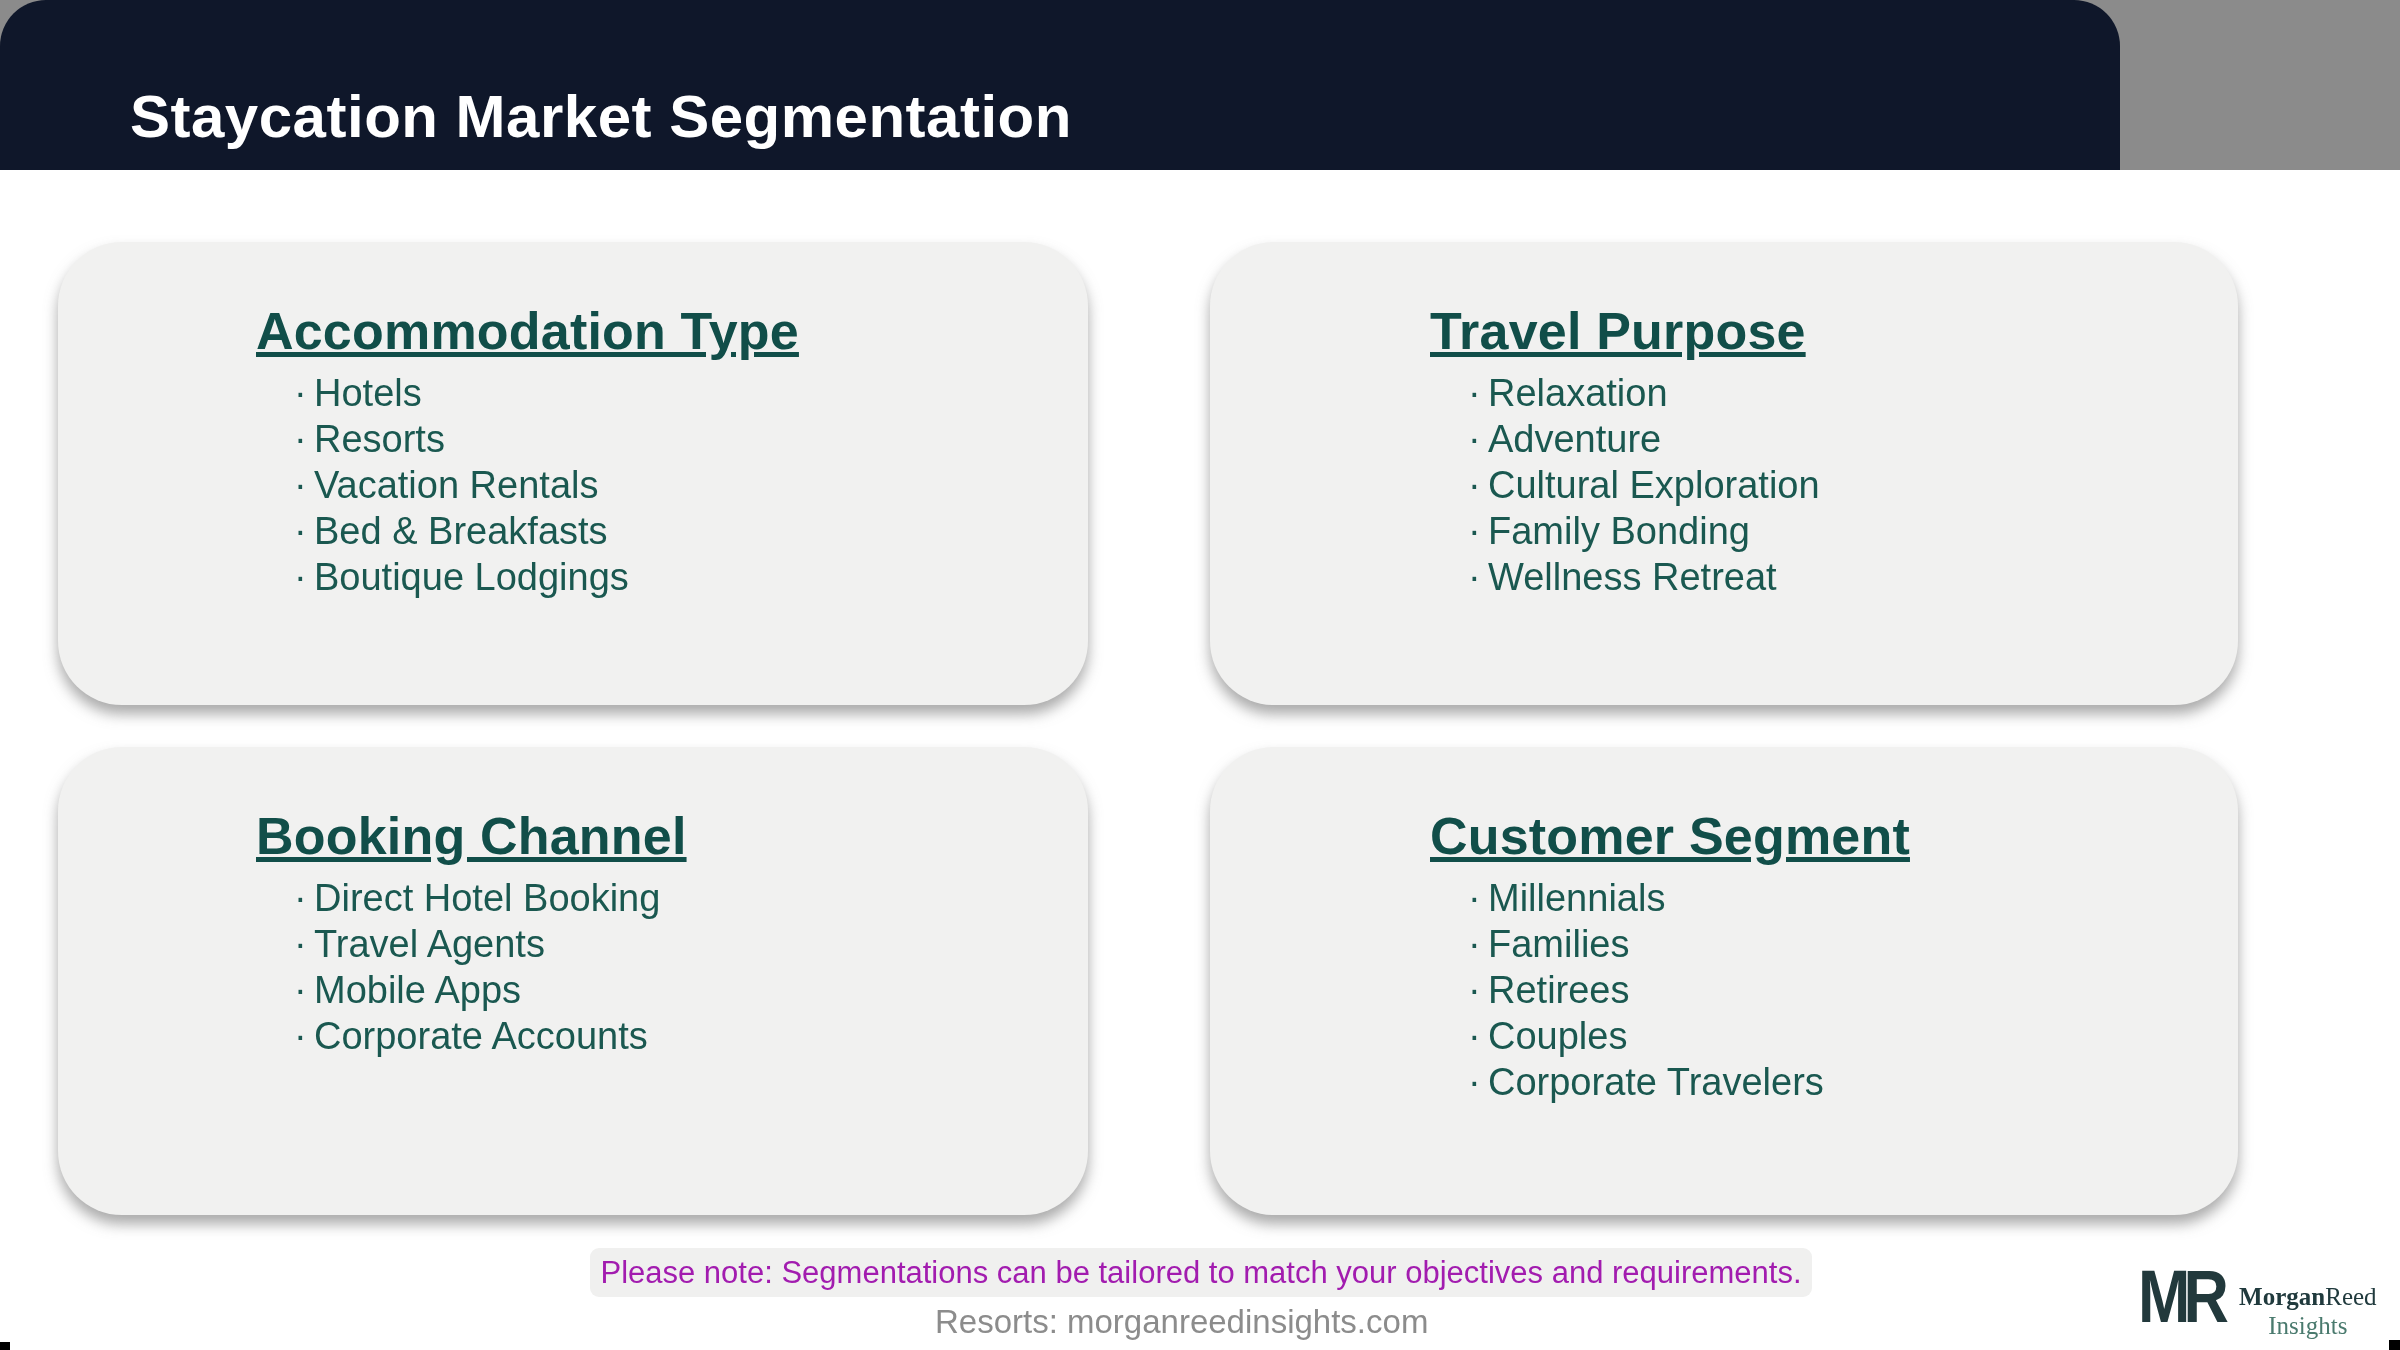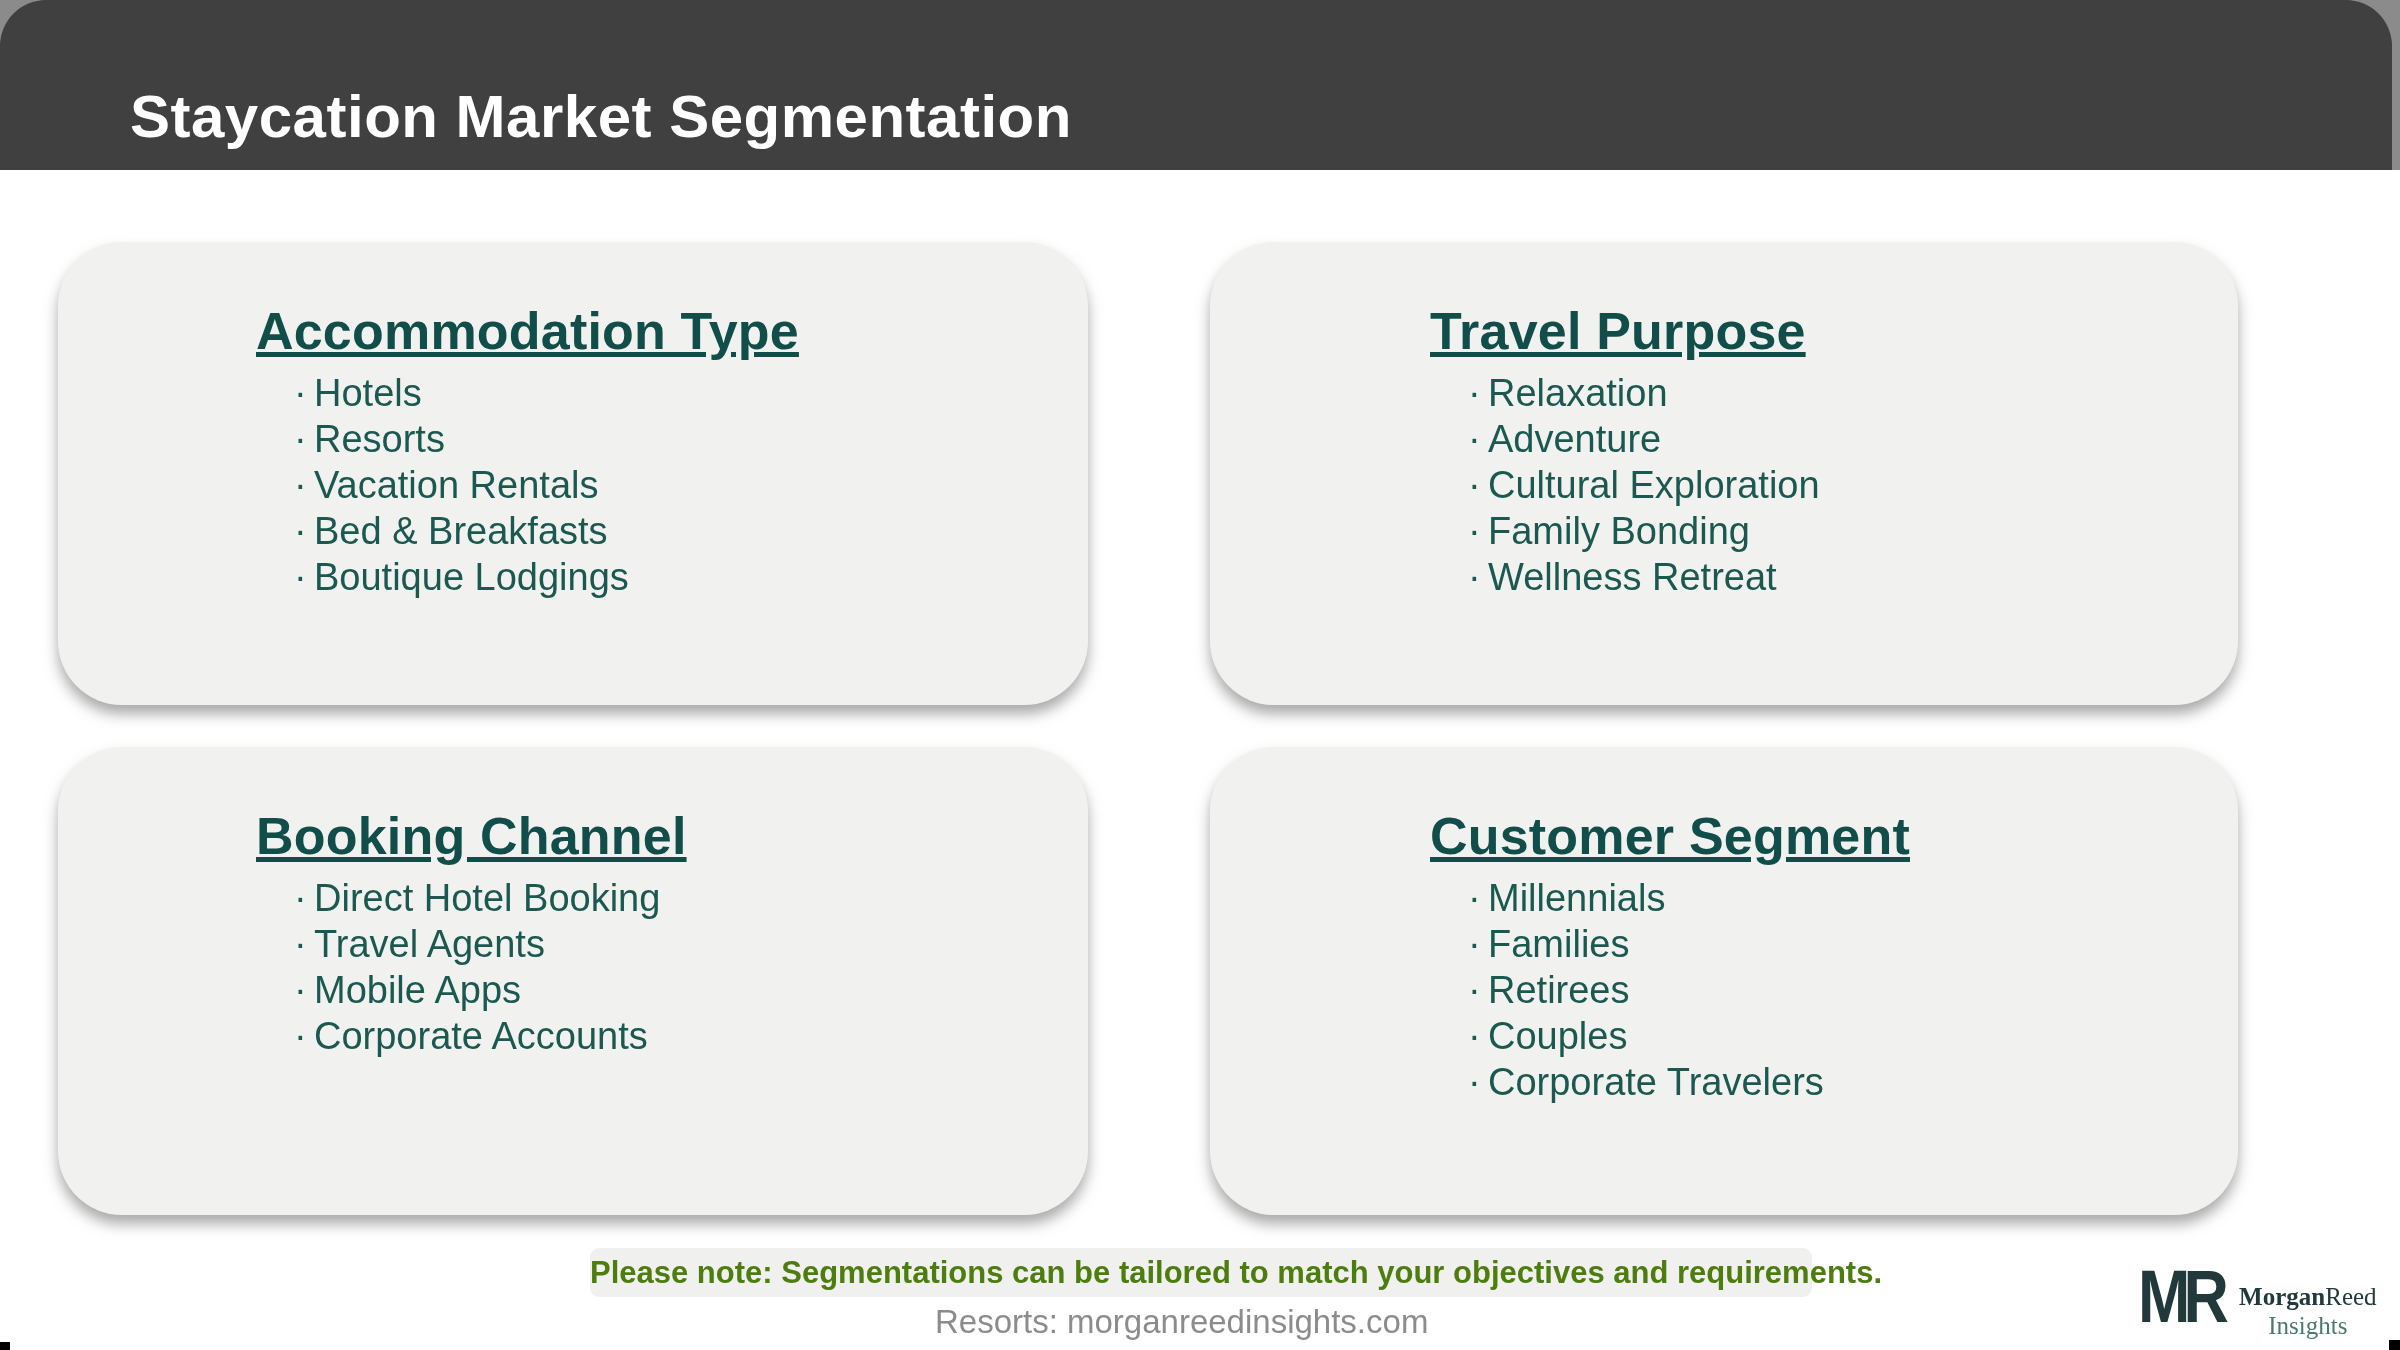--- a/index.html
+++ b/index.html
@@ -18,22 +18,22 @@
   
   .header-backdrop {
     position: absolute;
     left: 0; top: 0;
     width: 2400px; height: 170px;
     background: #8b8b8b;
   }
   .header {
     position: absolute;
     left: 0; top: 0;
-    width: 2392px; height: 170px;
-    background: #404040;
+    width: 2120px; height: 170px;
+    background: #0f172a;
     border-radius: 46px 46px 0 0;
   }
   .header-title {
     position: absolute;
     left: 130px; top: 42px;
     font-size: 60px;
     font-weight: 800;
     letter-spacing: 0.5px;
     color: #ffffff;
     white-space: nowrap;
@@ -86,23 +86,22 @@
     position: absolute;
     left: 590px; top: 1248px;
     width: 1222px; height: 49px;
     background: #f0f0ef;
     border-radius: 9px;
     text-align: center;
   }
   .note-text {
     font-size: 31px;
     line-height: 49px;
-    color: #4d7c0f;
-    white-space: nowrap;
-    font-weight: bold;
+    color: #a21caf;
+    white-space: nowrap;
   }
   .source-text {
     position: absolute;
     left: 935px; top: 1303px;
     font-size: 33px;
     color: #8c8c8c;
     white-space: nowrap;
   }
 
   

